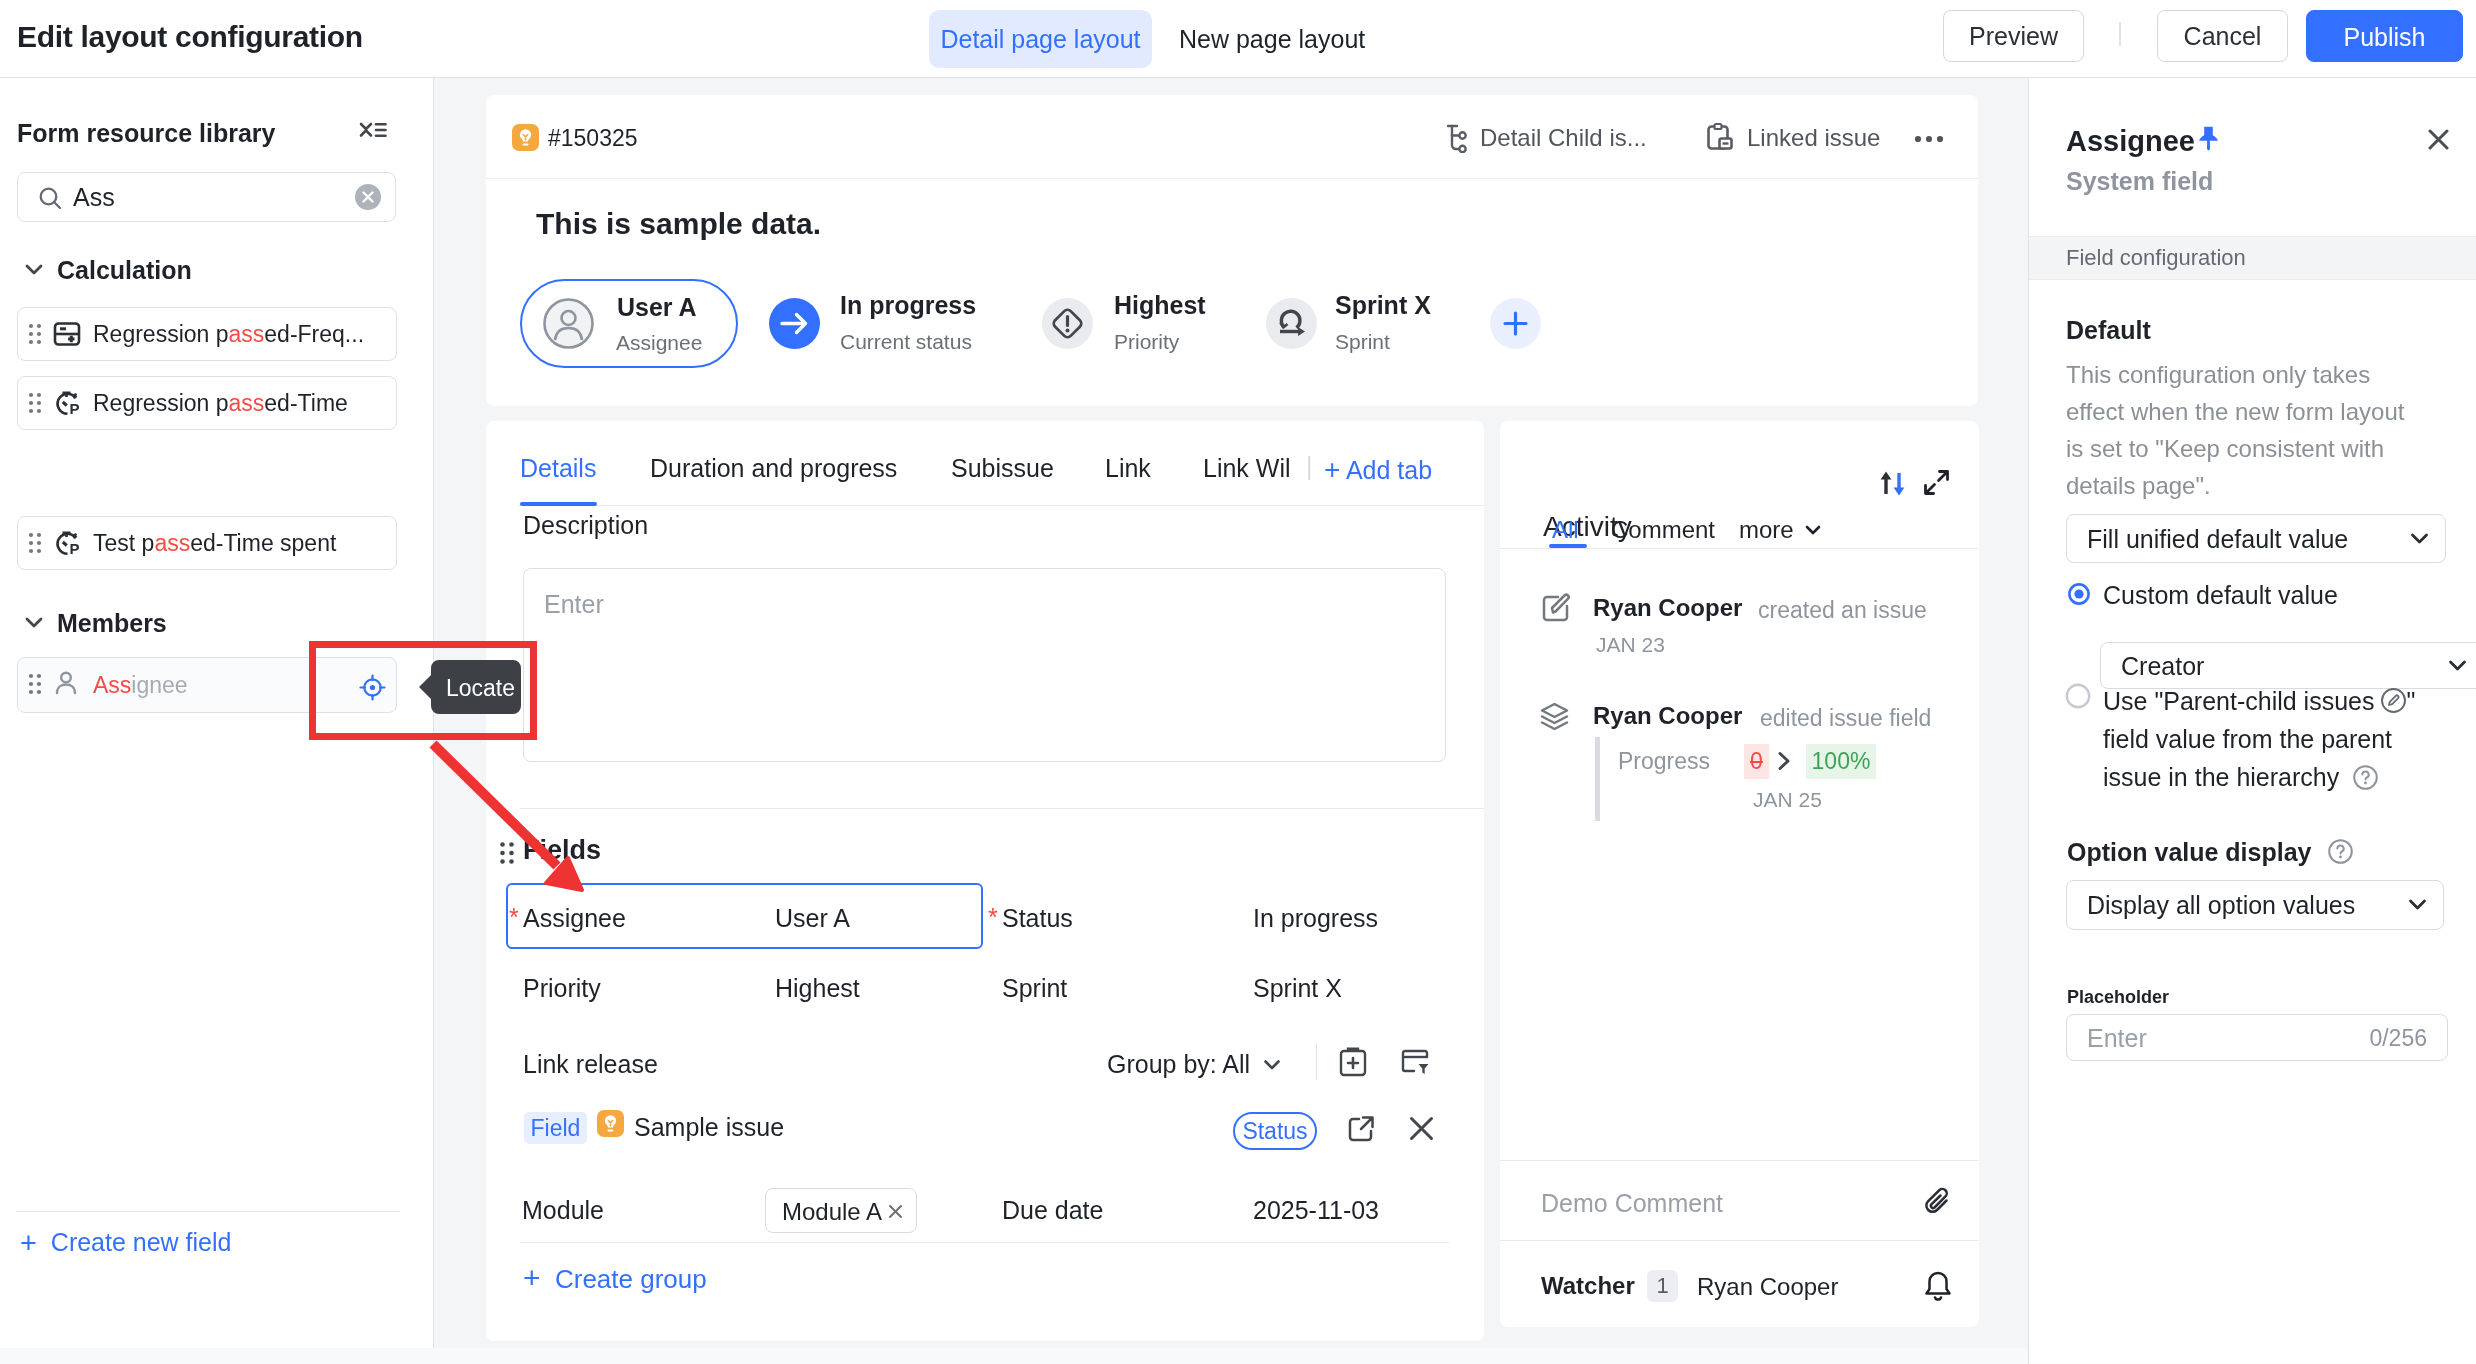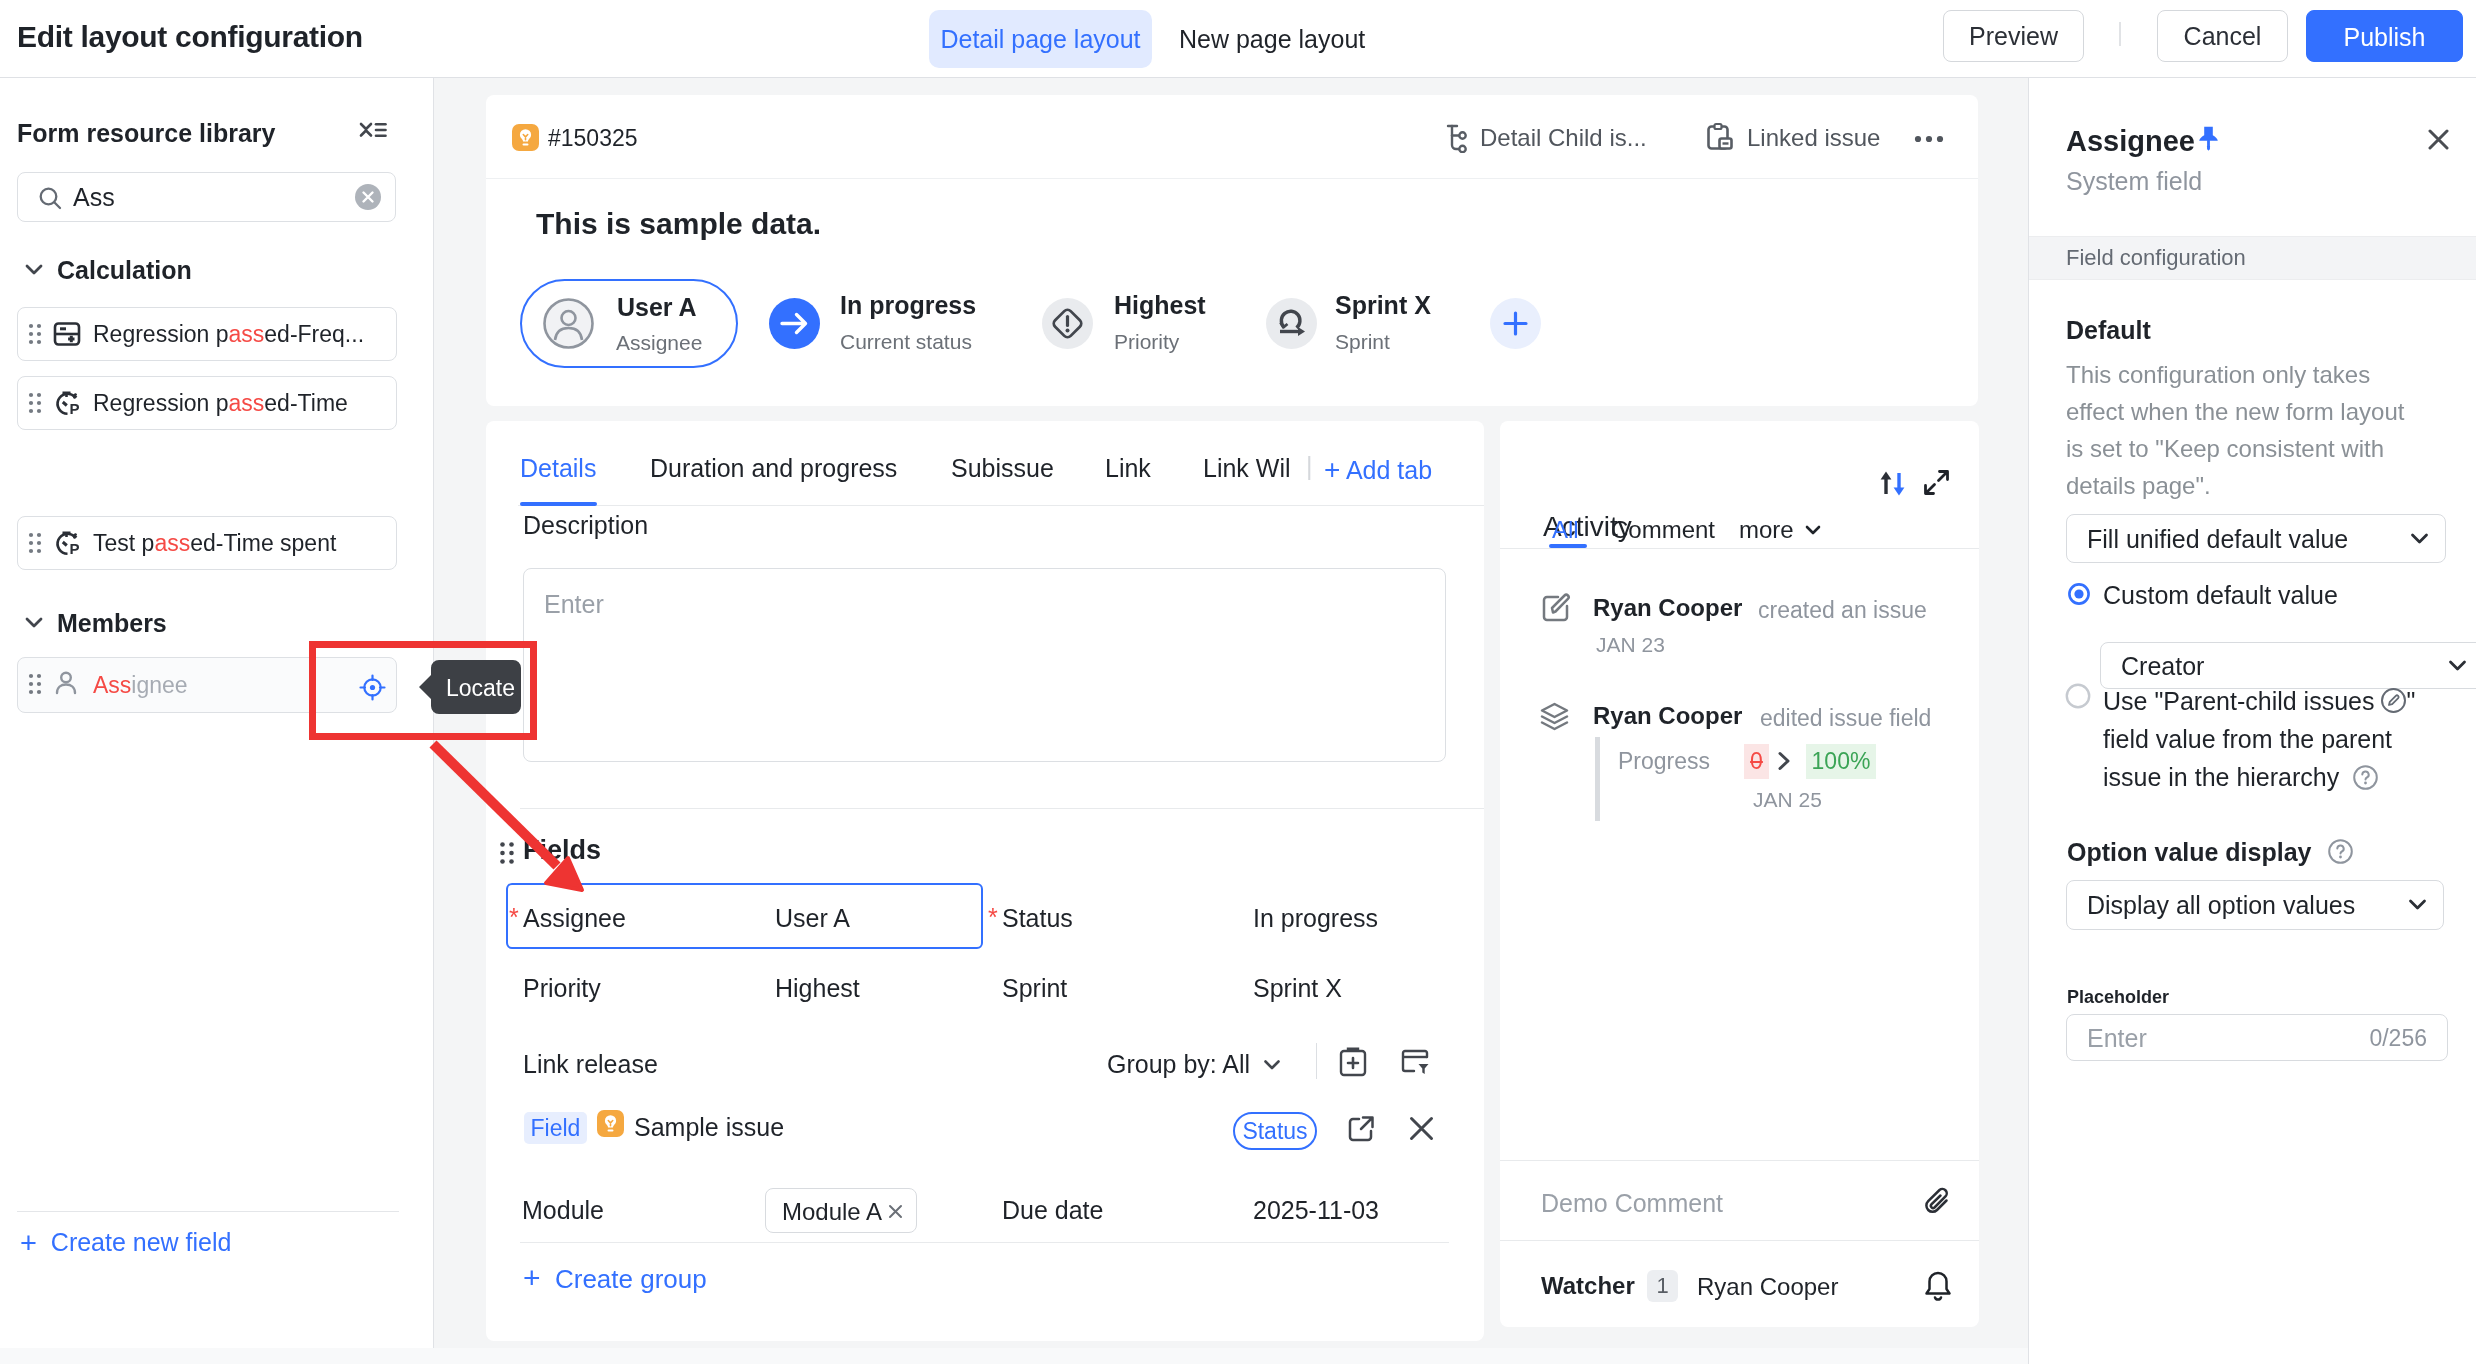--- a/index.html
+++ b/index.html
@@ -392,21 +392,21 @@
 <div id="rsb">
   <div class="abs" style="left:37px; top:47px; font-size:29px; font-weight:bold;">Assignee</div>
   <svg class="abs" style="left:170px; top:48px;" width="19" height="26" viewBox="0 0 19 26">
       <path d="M5.2 0.8 h8.6 v8.4 c3 1.6 4.6 3.6 5 5.6 H0.2 c0.4-2 2-4 5-5.6 z" fill="#3370ff"></path>
       <path d="M9.5 15 V22.8" stroke="#3370ff" stroke-width="2.8" stroke-linecap="round"></path>
       <path d="M9.5 25 L7.8 20 h3.4 z" fill="#3370ff"></path>
     </svg>
   <svg class="abs" style="left:399px; top:51px;" width="21" height="21" viewBox="0 0 21 21">
       <path d="M2 2 L19 19 M19 2 L2 19" stroke="#4a4d52" stroke-width="3" stroke-linecap="round"></path>
     </svg>
-  <div class="abs" style="left:37px; top:89px; font-size:25px; color:#8f959e;">System field</div>
+  <div class="abs" style="left:37px; top:89px; font-size:25px; color:#8f959e;font-weight:bold;">System field</div>
   <div class="abs" style="left:0; top:158px; width:448px; height:44px; background:#f3f4f6; border-top:1px solid #ecedef; border-bottom:1px solid #ecedef;">
     <div class="abs" style="left:37px; top:8px; font-size:22px; color:#646a73;">Field configuration</div>
   </div>
   <div class="abs" style="left:37px; top:238px; font-size:25px; font-weight:bold;">Default</div>
   <div class="abs" style="left:37px; top:278px; font-size:24px; color:#8a9096; line-height:37px;">This configuration only takes<br>effect when the new form layout<br>is set to "Keep consistent with<br>details page".</div>
   <div class="sel" style="left:37px; top:436px; width:380px; height:49px;">
     <span class="lbl">Fill unified default value</span>
     <svg width="19" height="13" viewBox="0 0 19 13">
         <path d="M2.5 2.5 L9.5 9.5 L16.5 2.5" fill="none" stroke="#2b2f36" stroke-width="2.8" stroke-linecap="round" stroke-linejoin="round"></path>
       </svg>

